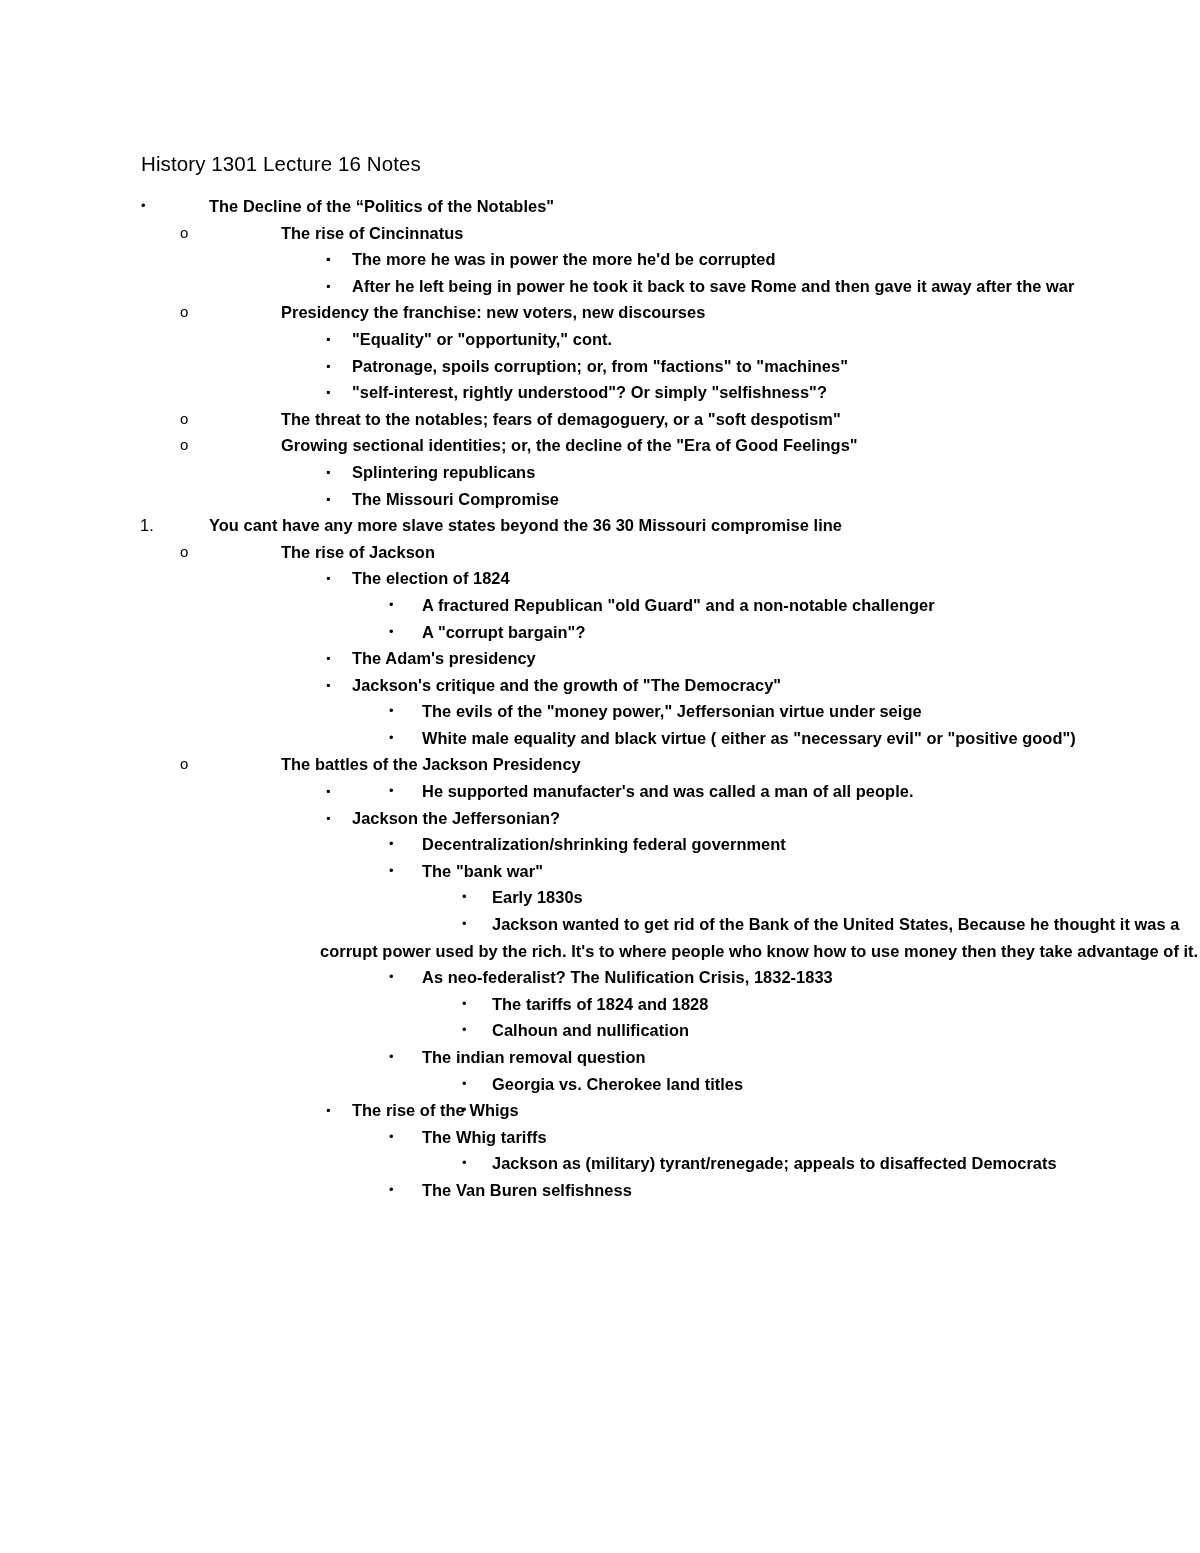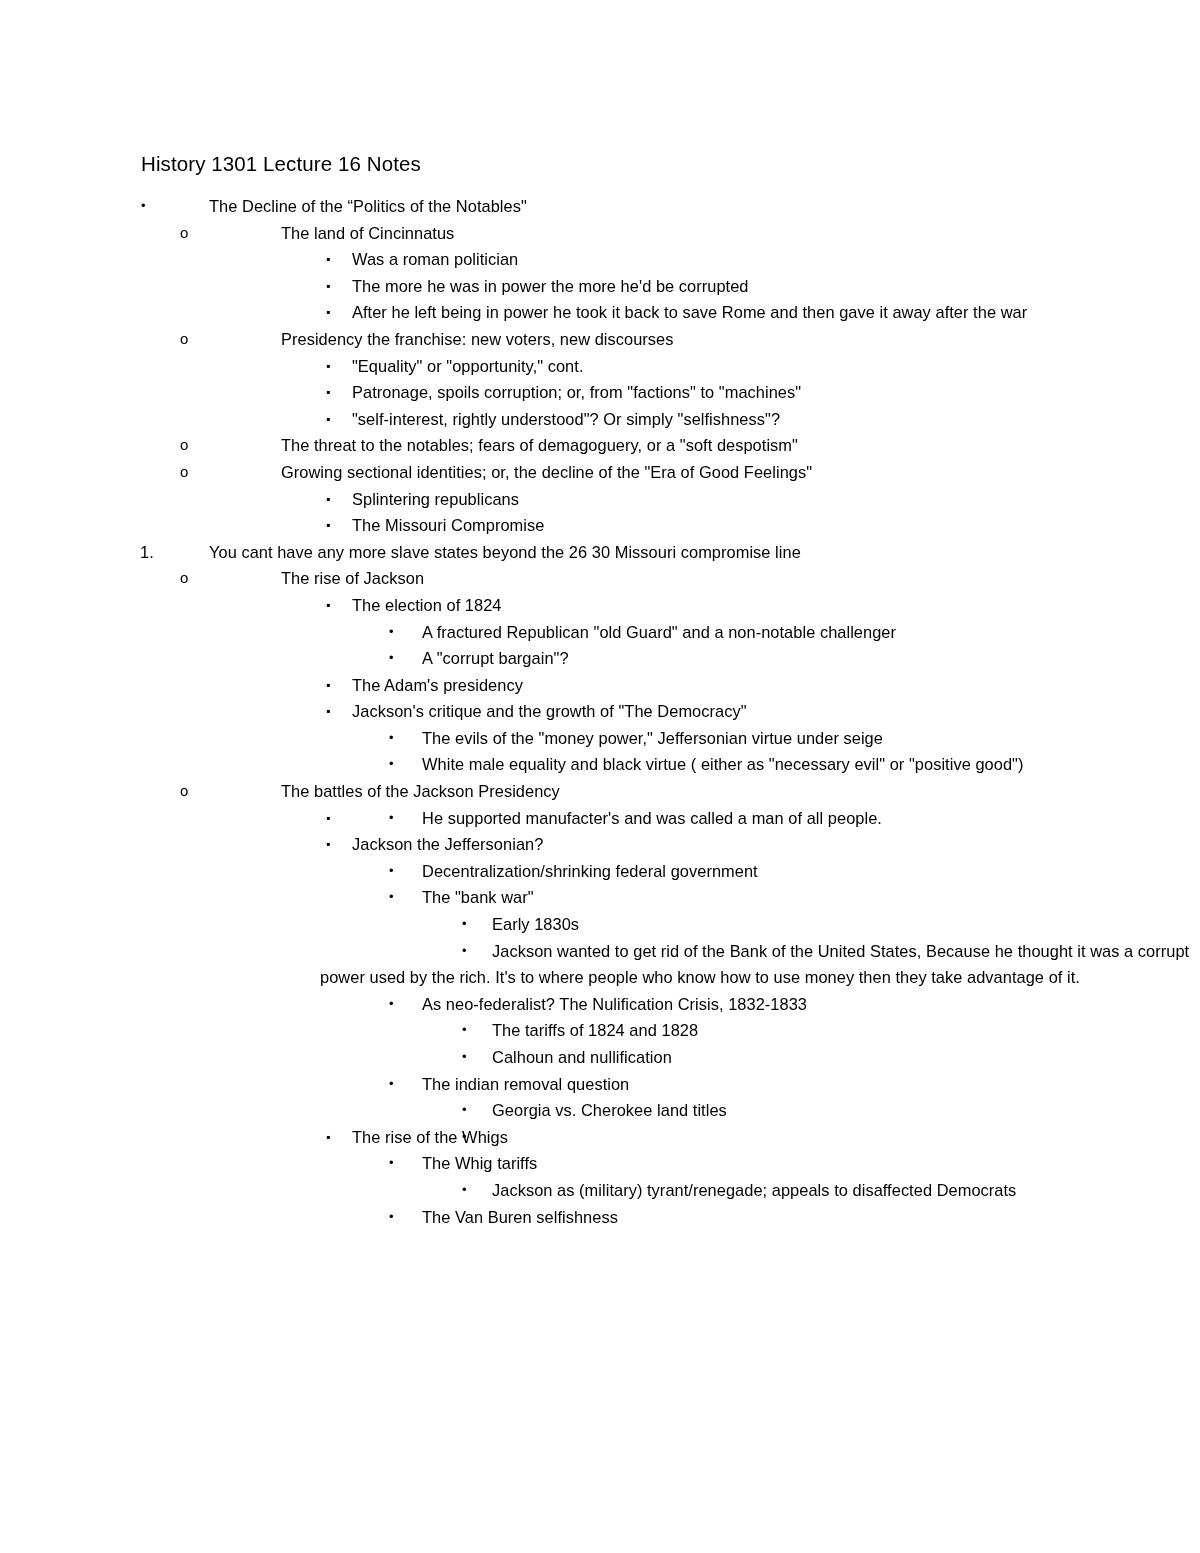--- a/index.html
+++ b/index.html
@@ -56,20 +56,21 @@
     position: absolute;
     top: 0;
     font-size: 16.4px;
     line-height: 26.6px;
     text-align: left;
     user-select: none;
   }
 
   .text {
     display: block;
+    font-weight: bold;
   }
 
   
 
   
   .lvl1 { padding-left: 209px; text-indent: 0; }
   .lvl1 > .text { margin-left: 0; }
   .lvl1 .marker { left: 141px; font-size: 13px; }
 
   
@@ -108,25 +109,24 @@
 
   <h1 class="doc-title">History 1301 Lecture 16 Notes</h1>
 
   <div class="outline" id="outline-root">
       <div class="row lvl1">
         <span class="marker">•</span>
         <span class="text">The Decline of the “Politics of the Notables"</span>
       </div>
       <div class="row lvl2">
         <span class="marker">o</span>
-        <span class="text">The land of Cincinnatus</span>
-      </div>
-      <div class="row lvl3 wrap-l3">
-        <span class="marker">▪</span>
-        <span class="text">Was a roman politician</span>
+        <span class="text">The rise of Cincinnatus</span>
+      </div>
+      <div class="row lvl3 wrap-l3">
+        <span class="marker">▪</span>
       </div>
       <div class="row lvl3 wrap-l3">
         <span class="marker">▪</span>
         <span class="text">The more he was in power the more he'd be corrupted</span>
       </div>
       <div class="row lvl3 wrap-l3">
         <span class="marker">▪</span>
         <span class="text">After he left being in power he took it back to save Rome and then gave it away after the war</span>
       </div>
       <div class="row lvl2">
@@ -156,21 +156,21 @@
       <div class="row lvl3 wrap-l3">
         <span class="marker">▪</span>
         <span class="text">Splintering republicans</span>
       </div>
       <div class="row lvl3 wrap-l3">
         <span class="marker">▪</span>
         <span class="text">The Missouri Compromise</span>
       </div>
       <div class="row lvl1n">
         <span class="marker">1.</span>
-        <span class="text">You cant have any more slave states beyond the 26 30 Missouri compromise line</span>
+        <span class="text">You cant have any more slave states beyond the 36 30 Missouri compromise line</span>
       </div>
       <div class="row lvl2">
         <span class="marker">o</span>
         <span class="text">The rise of Jackson</span>
       </div>
       <div class="row lvl3 wrap-l3">
         <span class="marker">▪</span>
         <span class="text">The election of 1824</span>
       </div>
       <div class="row lvl4 wrap-l4">

